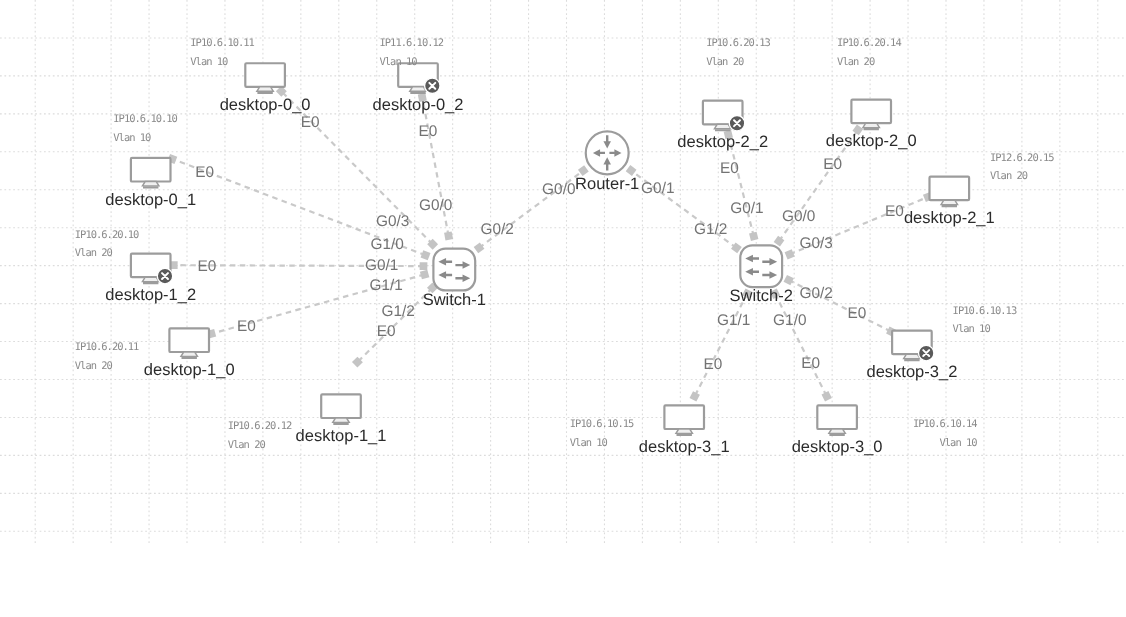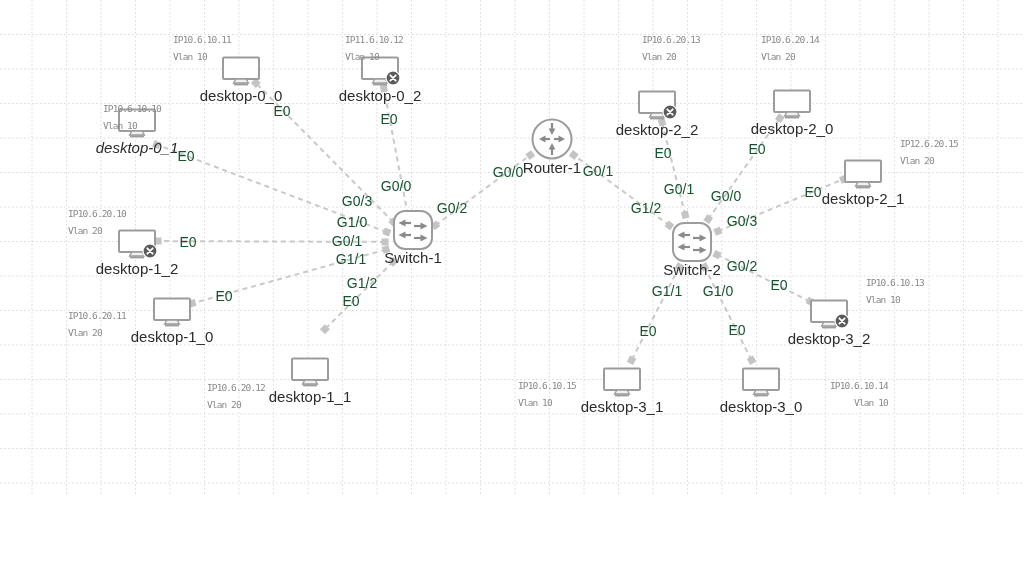--- a/index.html
+++ b/index.html
@@ -6,21 +6,21 @@
   html,body{margin:0;padding:0;background:#ffffff;}
   #canvas{position:relative;width:1024px;height:561px;background:#ffffff;overflow:hidden;
           font-family:"Liberation Sans",sans-serif;}
   #diagram-svg{position:absolute;left:0;top:0;}
   .node{position:absolute;}
   .nlabel{position:absolute;left:50%;transform:translateX(-50%);white-space:nowrap;
           font-size:15px;color:#2b2b2b;line-height:16px;}
   .node.desktop .nlabel{top:32px;}
   .node.switch  .nlabel{top:42px;}
   .node.router  .nlabel{top:44px;}
-  .plabel{position:absolute;transform:translate(-50%,-50%);font-size:14px;color:#14532d;
+  .plabel{position:absolute;transform:translate(-50%,-50%);font-size:14px;color:#737373;
           white-space:nowrap;line-height:15px;}
   .ann{position:absolute;font-family:"DejaVu Sans Mono",monospace;font-size:9.5px;
        letter-spacing:-0.9px;color:#8a8a8a;line-height:17px;white-space:nowrap;}
   .badge{position:absolute;width:16px;height:16px;left:25px;top:14px;}
 </style>
 </head>
 <body>
 
 <div id="canvas">
   <svg id="diagram-svg" width="1024" height="561">
@@ -134,21 +134,21 @@
         <div class="badge"><svg width="16" height="16" viewBox="0 0 16 16">
             <circle cx="8" cy="8" r="7" fill="#5a5a5a" stroke="#ffffff" stroke-width="1.2"></circle>
             <path d="M5.3 5.3 L10.7 10.7 M10.7 5.3 L5.3 10.7" stroke="#ffffff" stroke-width="1.8" stroke-linecap="round"></path>
           </svg></div>
         <div class="nlabel">desktop-0_2</div>
       </div>
       <div class="ann" style="left: 345px; top: 31px;">
         <div>IP11.6.10.12</div>
         <div>Vlan 10</div>
       </div>
-      <div class="node desktop" style="left: 117px; top: 108px; font-style: italic;">
+      <div class="node desktop" style="left: 117px; top: 142px;">
         <div><svg width="40" height="31" viewBox="0 0 40 31">
             <rect x="2" y="1.5" width="36" height="21.5" rx="1" fill="#ffffff" stroke="#9c9c9c" stroke-width="2"></rect>
             <path d="M15 23 L25 23 L27.5 27 L12.5 27 Z" fill="#f0f0f0" stroke="#9c9c9c" stroke-width="1.3"></path>
             <line x1="13" y1="28.4" x2="27" y2="28.4" stroke="#9c9c9c" stroke-width="2"></line>
           </svg></div>
         <div class="nlabel">desktop-0_1</div>
       </div>
       <div class="ann" style="left: 103px; top: 100px;">
         <div>IP10.6.10.10</div>
         <div>Vlan 10</div>
@@ -186,21 +186,21 @@
             <rect x="2" y="1.5" width="36" height="21.5" rx="1" fill="#ffffff" stroke="#9c9c9c" stroke-width="2"></rect>
             <path d="M15 23 L25 23 L27.5 27 L12.5 27 Z" fill="#f0f0f0" stroke="#9c9c9c" stroke-width="1.3"></path>
             <line x1="13" y1="28.4" x2="27" y2="28.4" stroke="#9c9c9c" stroke-width="2"></line>
           </svg></div>
         <div class="nlabel">desktop-1_1</div>
       </div>
       <div class="ann" style="left: 207px; top: 379px;">
         <div>IP10.6.20.12</div>
         <div>Vlan 20</div>
       </div>
-      <div class="node switch" style="left: 391px; top: 208px;">
+      <div class="node switch" style="left: 391px; top: 223px;">
         <div><svg width="44" height="44" viewBox="0 0 44 44">
             <rect x="3" y="3" width="38" height="38" rx="11" fill="#ffffff" stroke="#9c9c9c" stroke-width="2"></rect>
             <g stroke="#8a8a8a" stroke-width="2.2">
               <line x1="20" y1="15" x2="13" y2="15"></line>
               <line x1="23" y1="18" x2="30" y2="18"></line>
               <line x1="20" y1="27" x2="13" y2="27"></line>
               <line x1="23" y1="30" x2="30" y2="30"></line>
             </g>
             <g fill="#8a8a8a">
               <path d="M14.5 11.6 L14.5 18.4 L7.5 15 Z"></path>

